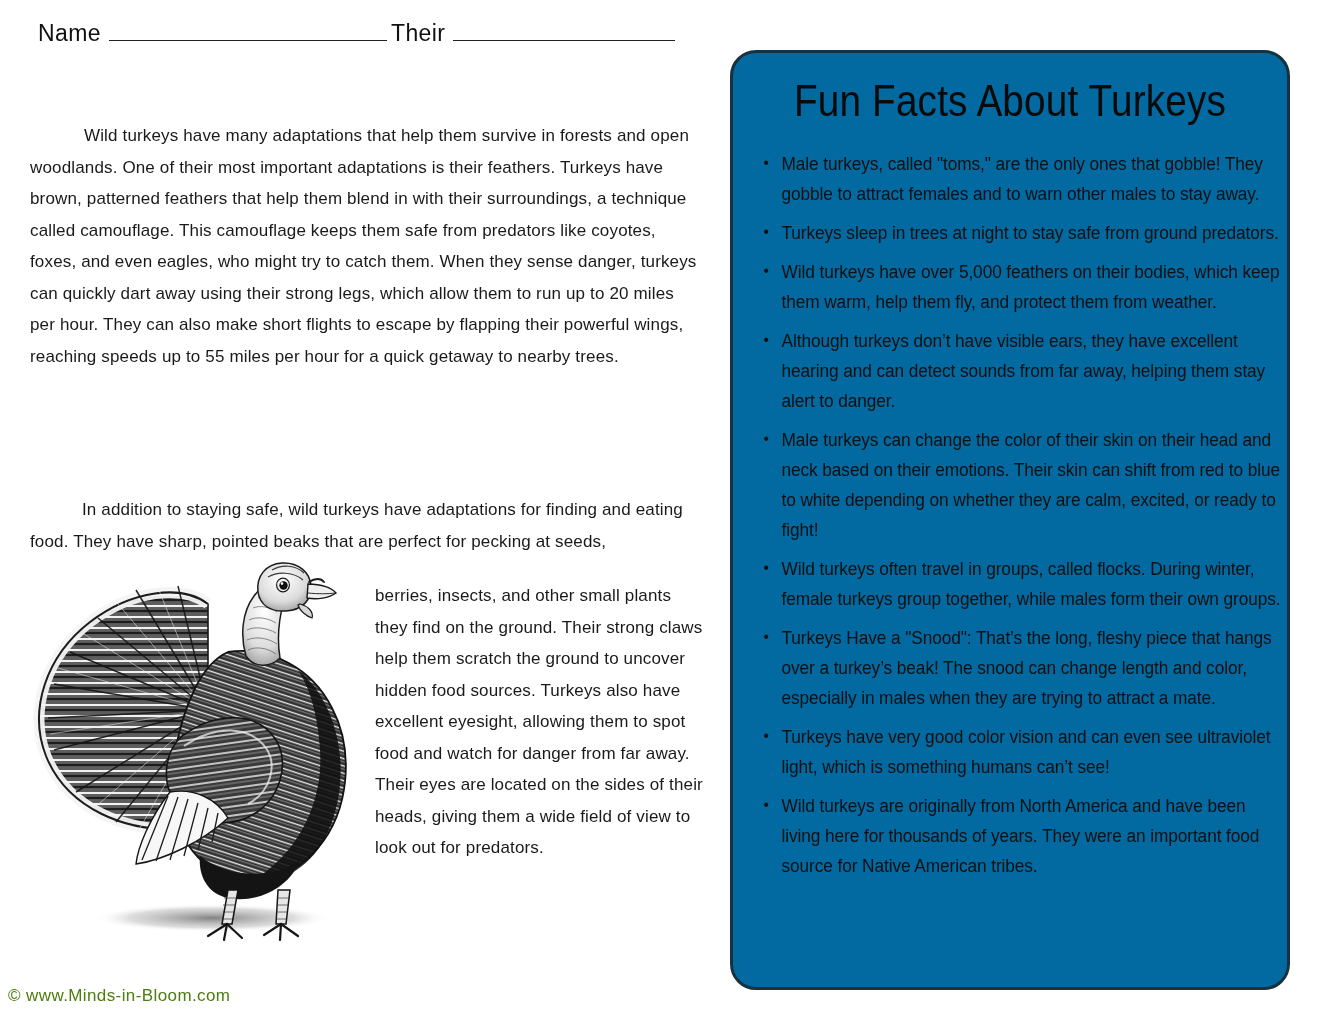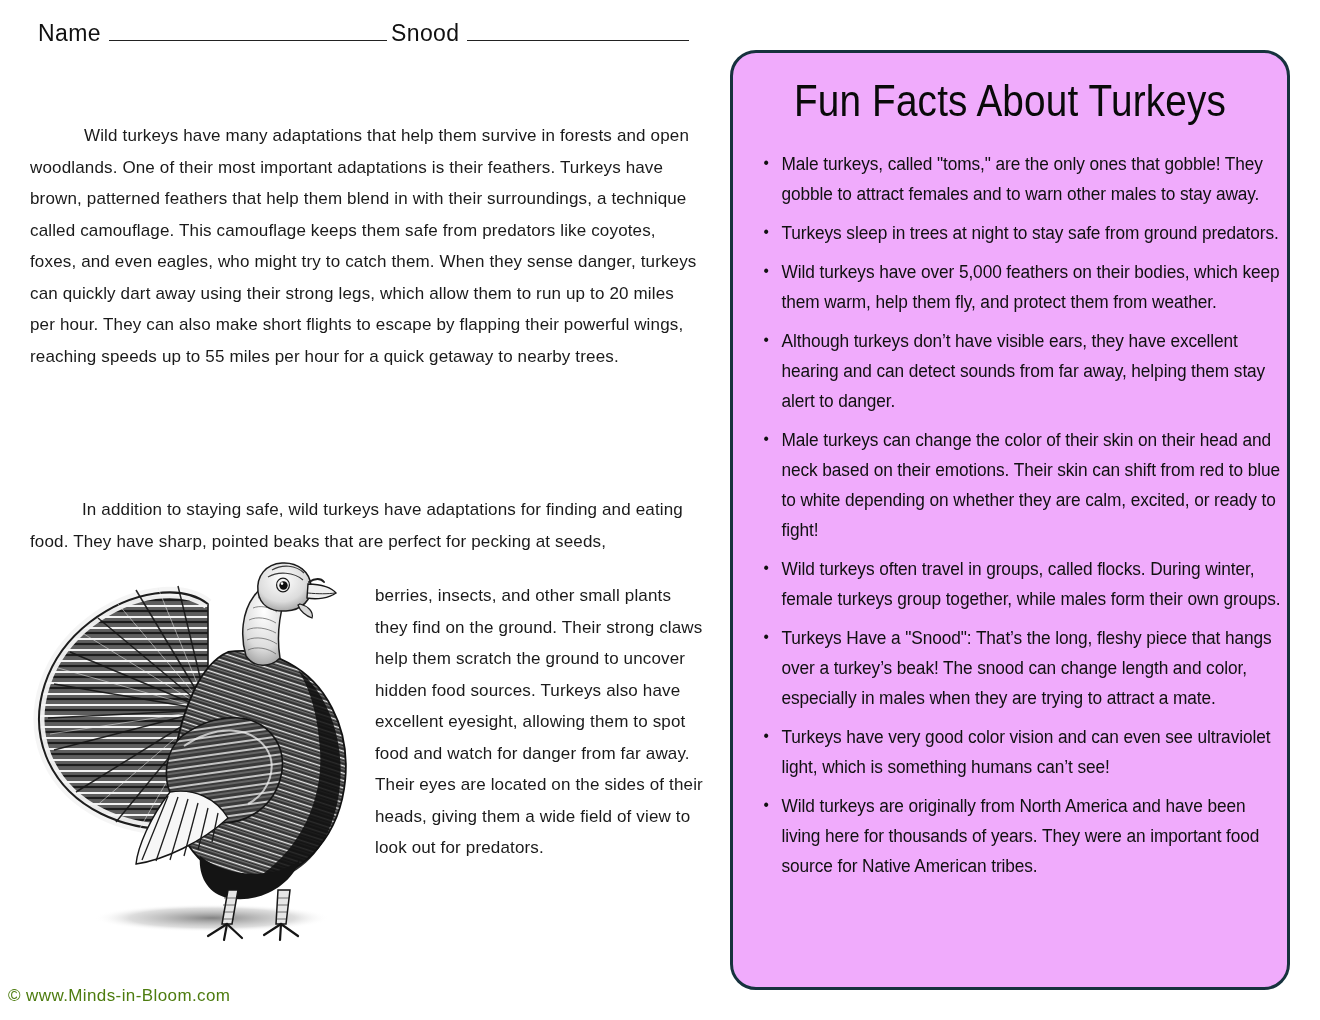--- a/index.html
+++ b/index.html
@@ -127,21 +127,21 @@
   }
 
   
   #fun-facts-panel {
     position: absolute;
     left: 730px;
     top: 50px;
     width: 560px;
     height: 940px;
     box-sizing: border-box;
-    background: #f0abfc;
+    background: #0369a1;
     border: 3px solid #17323e;
     border-radius: 26px;
   }
 
   #fun-facts-title {
     margin: 22px 0 0 0;
     text-align: center;
     font-family: "Liberation Sans Narrow", "Liberation Sans", sans-serif;
     font-weight: 400;
     font-size: 45px;
@@ -181,21 +181,21 @@
   }
 </style>
 </head>
 <body>
 
 <div id="left-column">
 
   <div id="name-date-row">
     <span class="fld-label">Name</span>
     <span class="fld-rule" id="name-rule"></span>
-    <span class="fld-label">Snood</span>
+    <span class="fld-label">Their</span>
     <span class="fld-rule" id="date-rule"></span>
   </div>
 
 
   <p id="para-one" class="body-text">Wild turkeys have many adaptations that help them survive in forests and open woodlands. One of their most important adaptations is their feathers. Turkeys have brown, patterned feathers that help them blend in with their surroundings, a technique called camouflage. This camouflage keeps them safe from predators like coyotes, foxes, and even eagles, who might try to catch them. When they sense danger, turkeys can quickly dart away using their strong legs, which allow them to run up to 20 miles per hour. They can also make short flights to escape by flapping their powerful wings, reaching speeds up to 55 miles per hour for a quick getaway to nearby trees.</p>
 
   <p id="para-two" class="body-text">In addition to staying safe, wild turkeys have adaptations for finding and eating food. They have sharp, pointed beaks that are perfect for pecking at seeds,</p>
 
   <div id="illustration-wrap">
 

